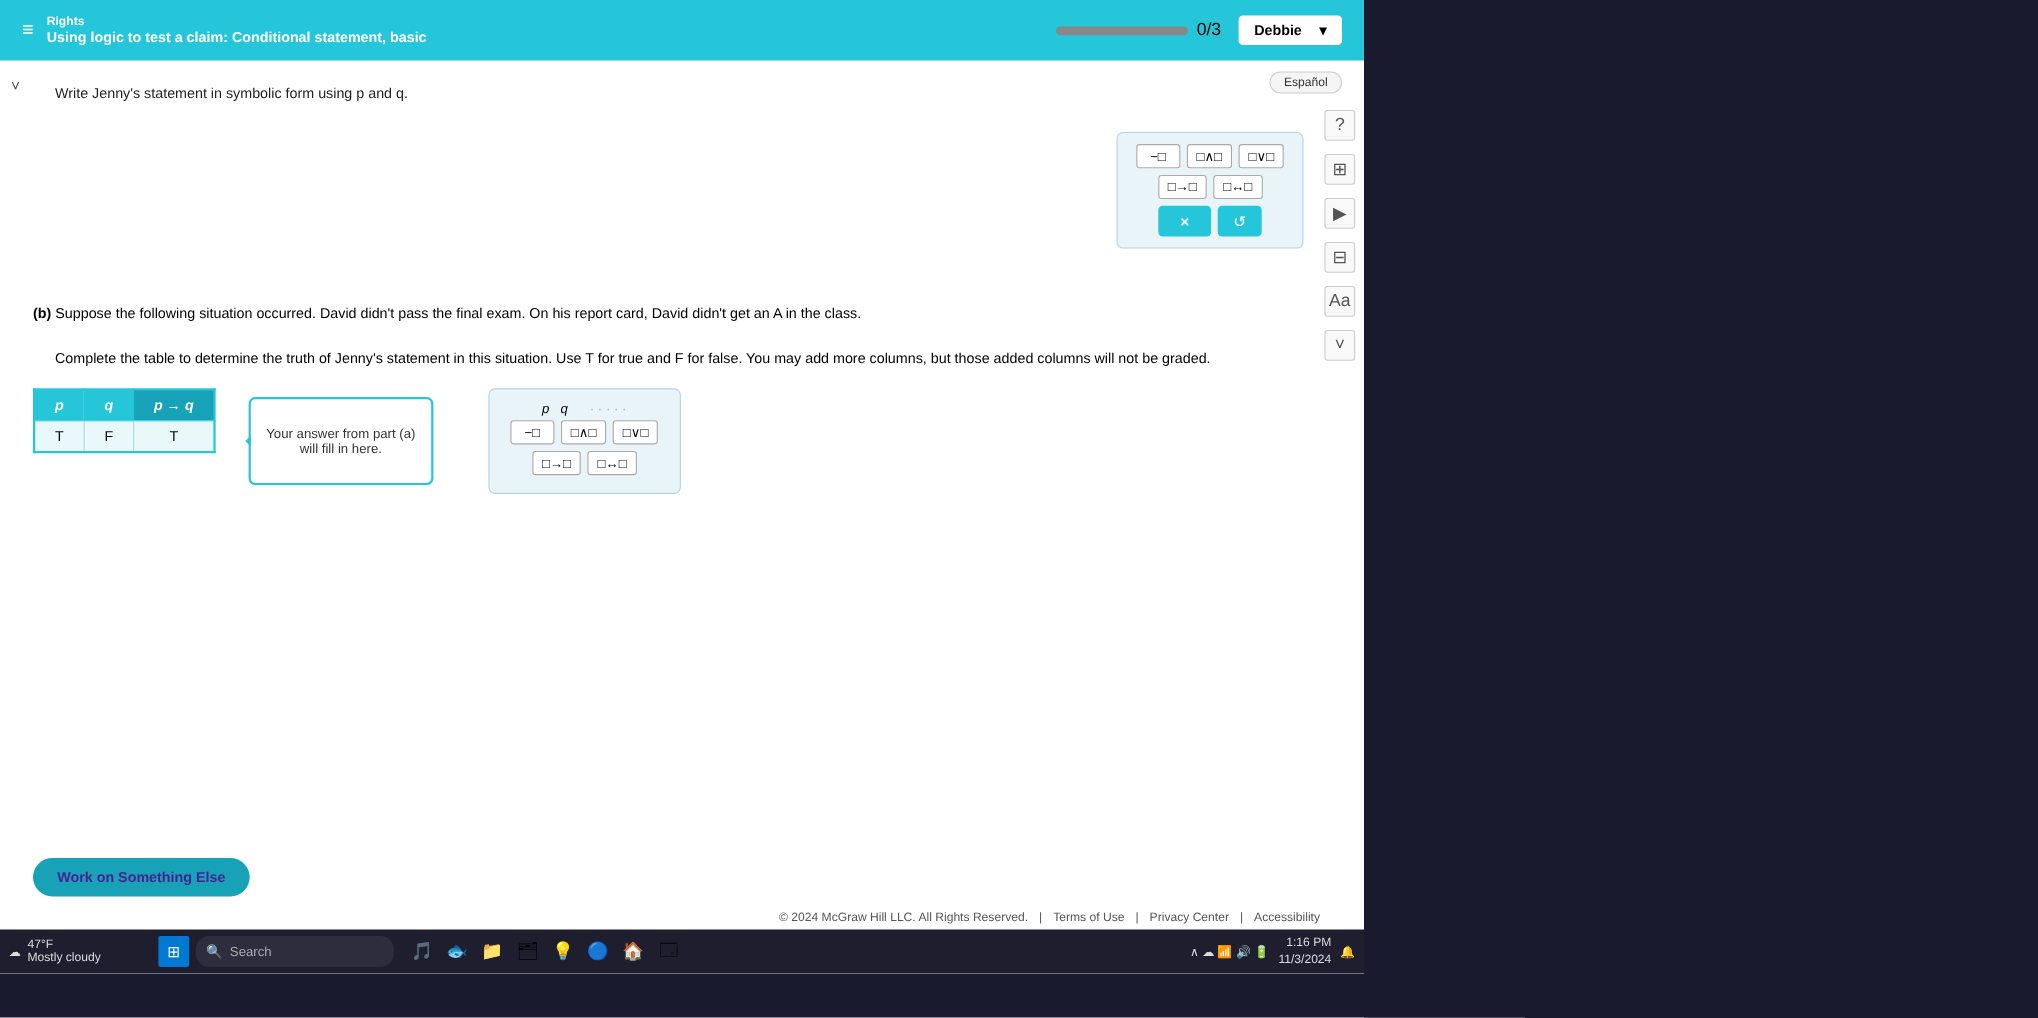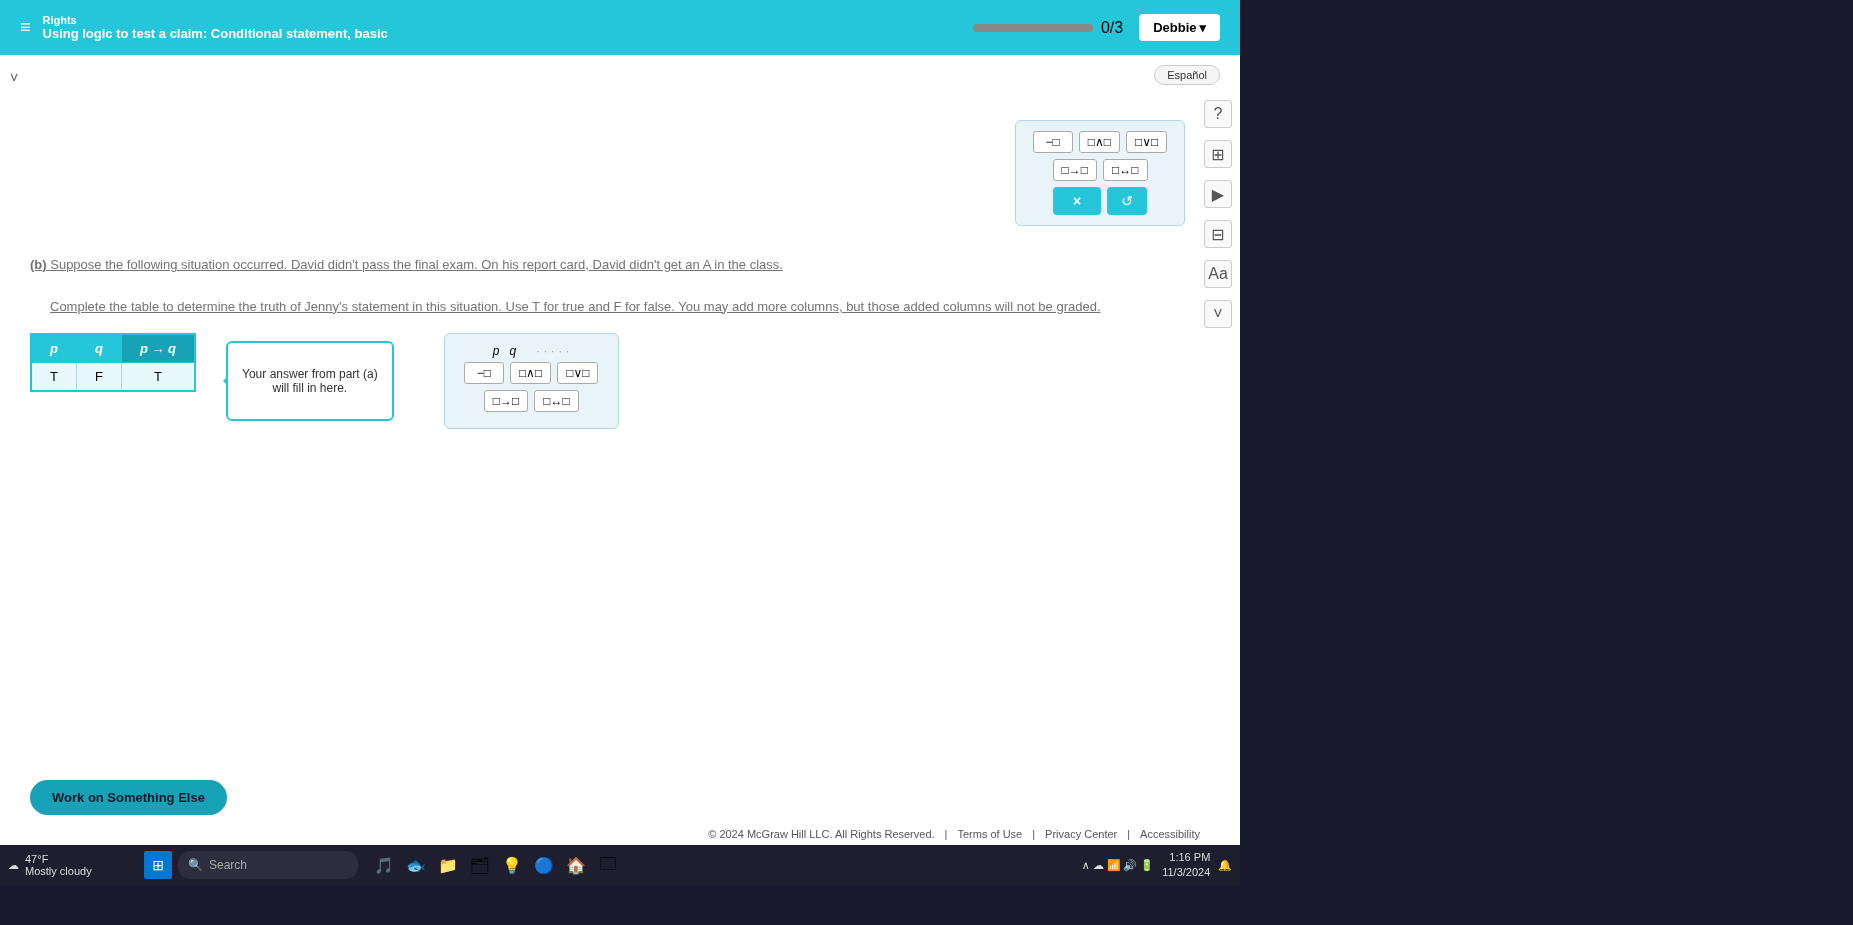--- a/index.html
+++ b/index.html
@@ -34,21 +34,21 @@
     .progress-fill { height: 100%; background: #ffeb3b; width: 0%; }
     .user-btn {
       background: white;
       border: none;
       border-radius: 4px;
       padding: 6px 14px;
       font-size: 13px;
       cursor: pointer;
       display: flex;
       align-items: center;
-      gap: 3px;
+      gap: 16px;
       font-weight: bold;
     }
 
     
     .espanol-btn {
       position: absolute;
       right: 20px;
       top: 65px;
       background: #f5f5f5;
       border: 1px solid #ccc;
@@ -167,23 +167,22 @@
       color: white;
       padding: 6px 14px;
       cursor: pointer;
       font-size: 14px;
     }
 
     
     .section-b {
       margin-top: 20px;
       font-size: 13px;
-      color: #737373;
+      color: #000000;
       line-height: 1.6;
-      text-decoration: underline;
     }
     .section-b-label {
       font-weight: bold;
       font-size: 13px;
     }
 
     
     .truth-table-container {
       margin-top: 20px;
       display: flex;
@@ -238,21 +237,21 @@
       border: 5px solid transparent;
       border-right-color: #26c6da;
     }
 
     
     .work-btn {
       position: absolute;
       bottom: 70px;
       left: 30px;
       background: #17a2b8;
-      color: #0f172a;
+      color: #4c1d95;
       border: none;
       border-radius: 20px;
       padding: 10px 22px;
       font-size: 13px;
       font-weight: bold;
       cursor: pointer;
     }
 
     
     .footer {
@@ -385,20 +384,21 @@
     <div class="sidebar-icon">⊟</div>
     <div class="sidebar-icon">Aa</div>
     <div class="sidebar-icon">˅</div>
   </div>
 
   <div class="content-area">
 
     <span class="expand-toggle">˅</span>
 
     <div class="section-a">
+      <p class="section-text">Write Jenny's statement in symbolic form using p and q.</p>
     </div>
 
     <div class="symbol-keypad" style="top:65px; right:55px;">
       <div class="keypad-row">
         <button class="keypad-btn">−□</button>
         <button class="keypad-btn">□∧□</button>
         <button class="keypad-btn">□∨□</button>
       </div>
       <div class="keypad-row">
         <button class="keypad-btn">□→□</button>

